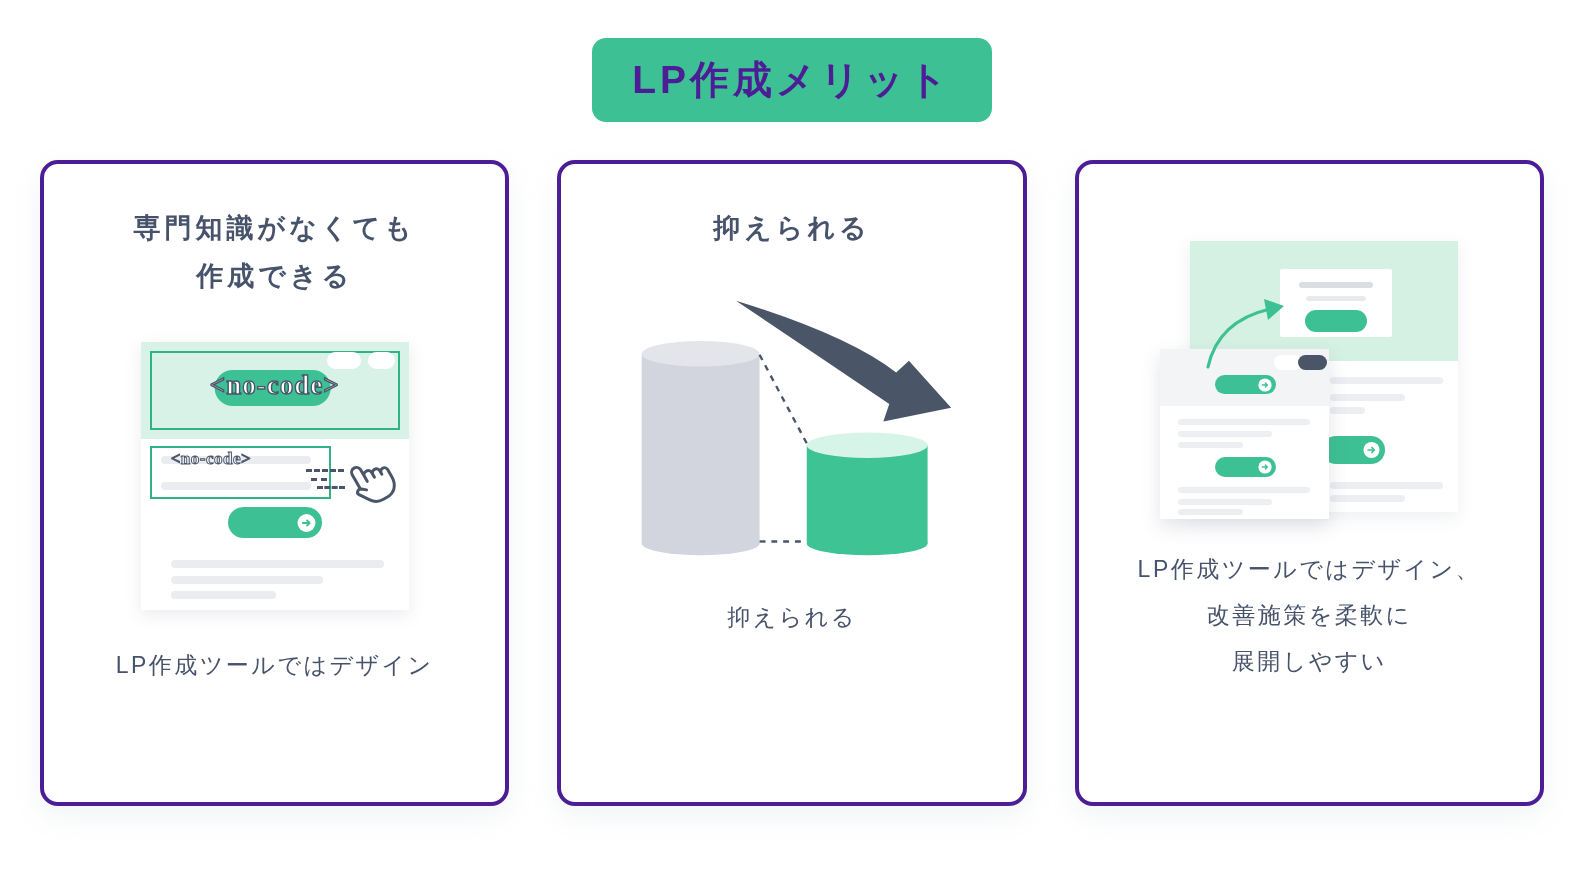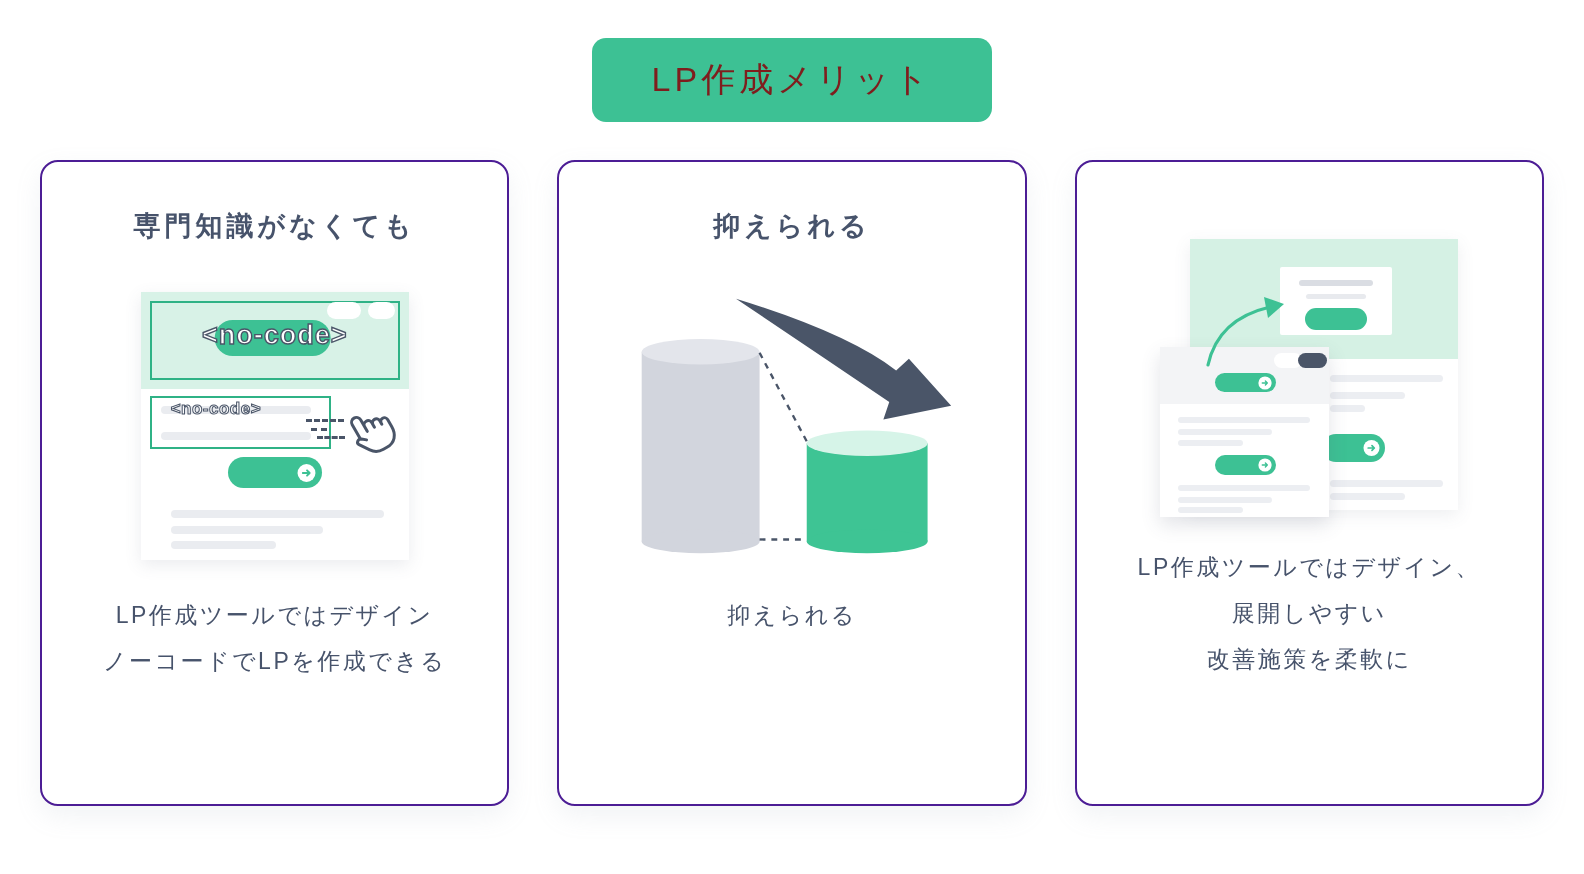--- a/index.html
+++ b/index.html
@@ -6,29 +6,29 @@
   html,body { background:#ffffff; }
   .page {
     position:relative; width:1584px; height:874px; background:#ffffff;
     font-family:"Liberation Sans","DejaVu Sans",sans-serif; color:#47536B; overflow:hidden;
   }
   
   .title-badge {
     margin:38px auto 0; width:400px; height:84px; border-radius:14px;
     background:#3DC194; display:flex; align-items:center; justify-content:center;
   }
-  .title-badge span { color:#7f1d1d; font-size:34px; font-weight:400; letter-spacing:4px; }
+  .title-badge span { color:#4c1d95; font-size:39px; font-weight:700; letter-spacing:4px; }
   
   .cards-row { position:absolute; top:160px; left:40px; width:1504px; display:flex; gap:48px; }
   .card {
-    flex:1; height:646px; background:#fff; border:2px solid #4c1d95; border-radius:18px;
+    flex:1; height:646px; background:#fff; border:4px solid #4c1d95; border-radius:18px;
     box-shadow:0 10px 26px rgba(150,160,180,0.13); padding-top:40px;
   }
   .card-heading { text-align:center; font-size:27px; font-weight:700; letter-spacing:4px; line-height:48px; color:#47536B; }
-  .illo { height:280px; margin-top:36px; display:flex; align-items:center; justify-content:center; position:relative; }
+  .illo { height:280px; margin-top:36px; display:flex; align-items:center; justify-content:center; position:relative;font-family:Liberation Serif, serif; }
   .card-desc { margin-top:26px; text-align:center; font-size:23px; font-weight:500; letter-spacing:2.5px; line-height:46px; color:#47536B; }
   .bar { background:#EAECF0; border-radius:4px; position:absolute; }
   
   .mock1 { position:relative; width:268px; height:268px; background:#fff; box-shadow:0 5px 16px rgba(90,100,120,0.12); }
   .mock1-head { position:relative; height:97px; background:#D8F2E7; }
   .outline-box { position:absolute; border:2px solid #2FB286; }
   .m1-outline1 { inset:9px; }
   .m1-pill { position:absolute; top:10px; height:17px; border-radius:9px; background:#fff; }
   .m1-pill.p1 { right:48px; width:34px; }
   .m1-pill.p2 { right:14px; width:27px; }
@@ -87,20 +87,21 @@
 
   <div class="title-badge">
     <span>LP作成メリット</span>
   </div>
 
   <div class="cards-row">
 
     <div class="card">
       <div class="card-heading">
         <div>専門知識がなくても</div>
+        <div>作成できる</div>
       </div>
       <div class="illo">
         <div class="mock1">
           <div class="mock1-head">
             <div class="outline-box m1-outline1"></div>
             <div class="m1-pill p1"></div>
             <div class="m1-pill p2"></div>
             <div class="nocode-big-wrap">
               <div class="nocode-pill"></div>
               <span class="outline-txt">&lt;no-code&gt;</span>
@@ -126,21 +127,20 @@
               </svg>
             </div>
             <div class="bar m1-b3"></div>
             <div class="bar m1-b4"></div>
             <div class="bar m1-b5"></div>
           </div>
         </div>
       </div>
       <div class="card-desc">
         <div>LP作成ツールではデザイン</div>
-        <div>ノーコードでLPを作成できる</div>
       </div>
     </div>
 
     <div class="card">
       <div class="card-heading">
         <div>抑えられる</div>
       </div>
       <div class="illo">
         <svg width="380" height="280" viewBox="0 0 380 285">
 
@@ -227,19 +227,19 @@
               <div class="fl fl4"></div>
               <div class="fl fl5"></div>
               <div class="fl fl6"></div>
             </div>
           </div>
 
         </div>
       </div>
       <div class="card-desc">
         <div>LP作成ツールではデザイン、</div>
+        <div>改善施策を柔軟に</div>
         <div>展開しやすい</div>
-        <div>改善施策を柔軟に</div>
       </div>
     </div>
 
   </div>
 </div>
 
 </body></html>

